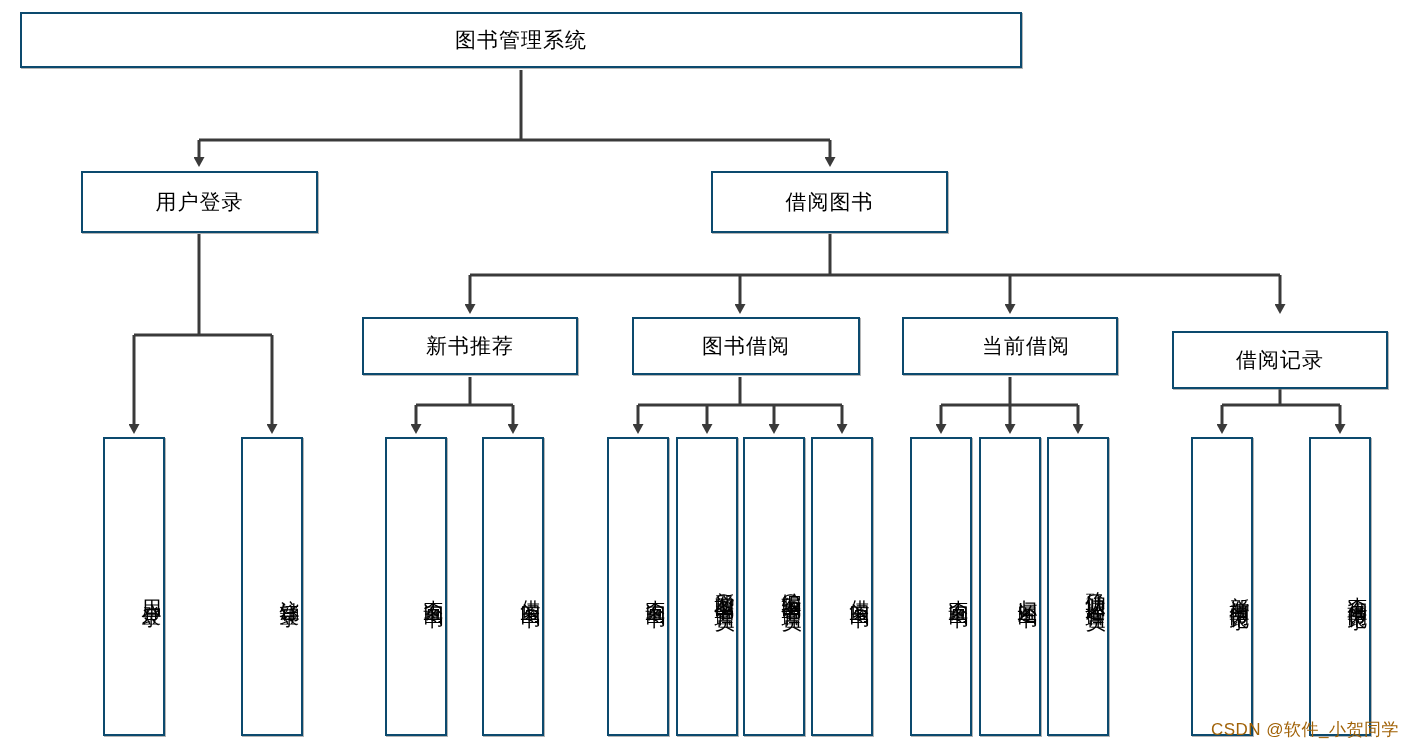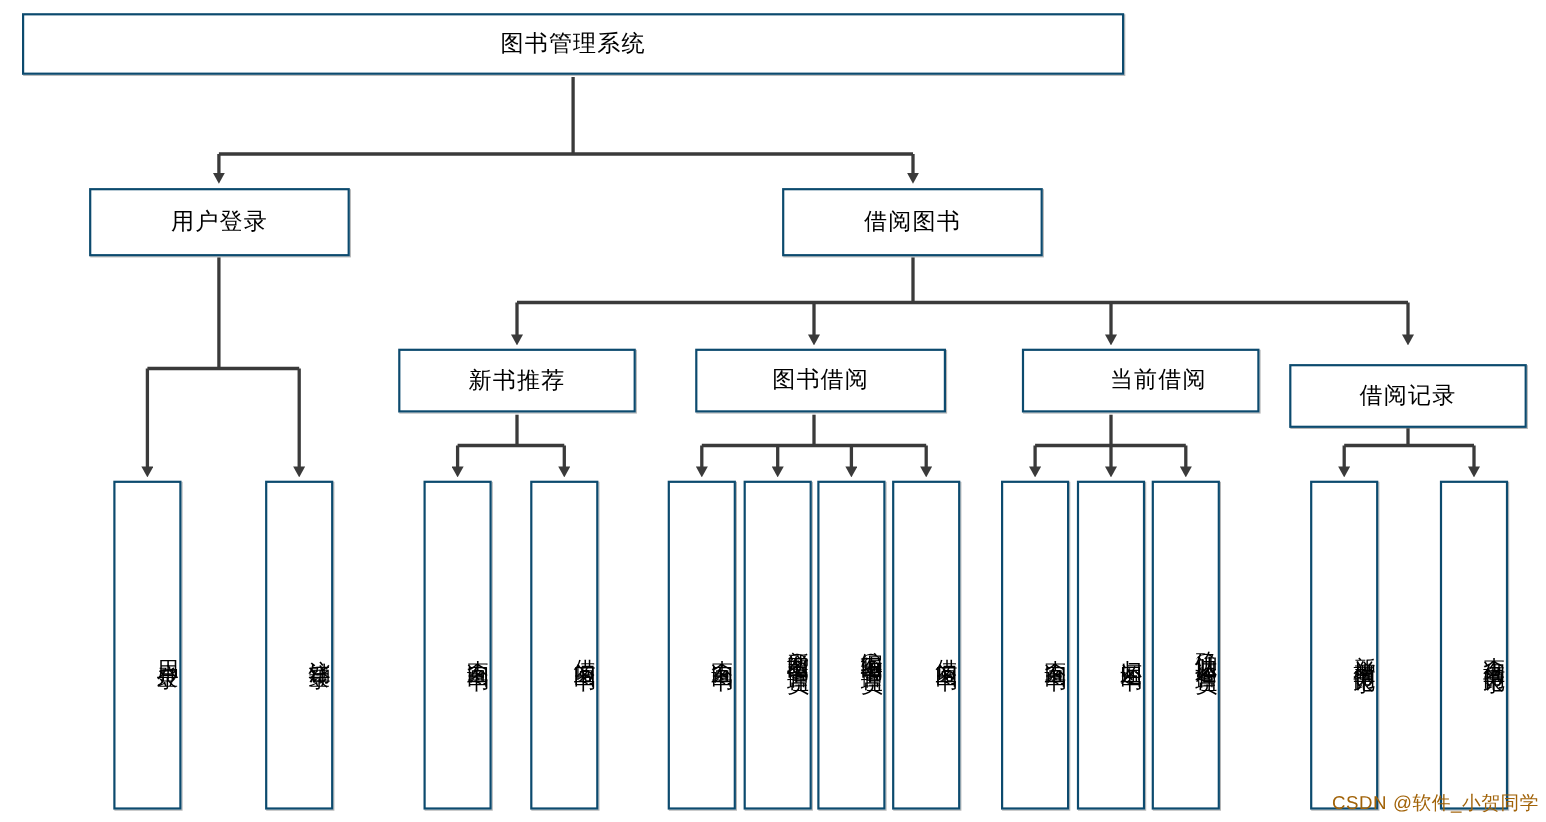--- a/index.html
+++ b/index.html
@@ -132,21 +132,21 @@
   <div class="node horiz" style="left:711px; top:171px; width:237px; height:62px;">
     <span>借阅图书</span>
   </div>
 
   <div class="node horiz" style="left:362px; top:317px; width:216px; height:58px;font-family:Liberation Serif, serif;">
     <span>新书推荐</span>
   </div>
   <div class="node horiz" style="left:632px; top:317px; width:228px; height:58px;">
     <span>图书借阅</span>
   </div>
-  <div class="node horiz" style="left:929px; top:317px; width:216px; height:58px;padding-left:32px;">
+  <div class="node horiz" style="left:902px; top:317px; width:216px; height:58px;padding-left:32px;">
     <span>当前借阅</span>
   </div>
   <div class="node horiz" style="left:1172px; top:331px; width:216px; height:58px;">
     <span>借阅记录</span>
   </div>
 
   <div class="node vert" style="left:103px; top:437px; width:62px; height:299px;">
     <span class="vtext">用户登录</span>
   </div>
   <div class="node vert" style="left:241px; top:437px; width:62px; height:299px;">

